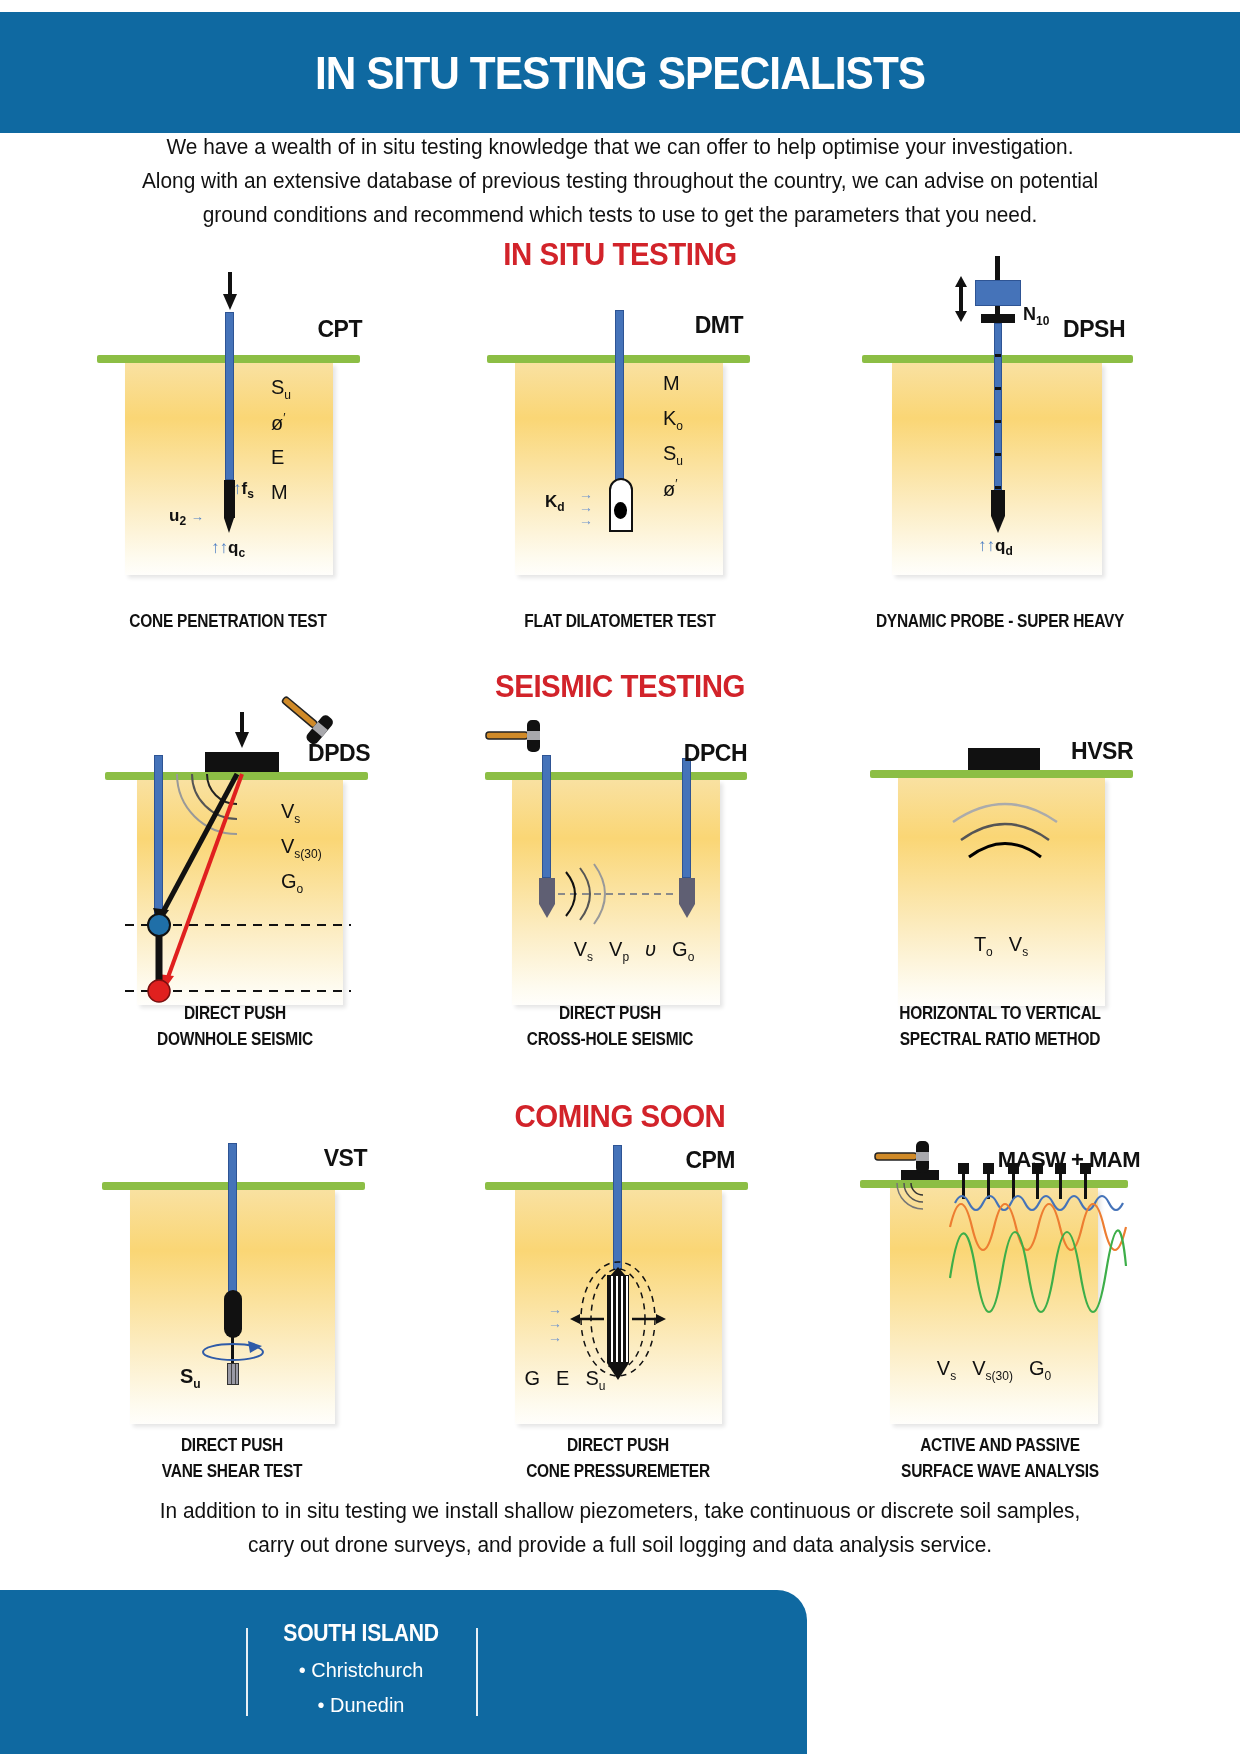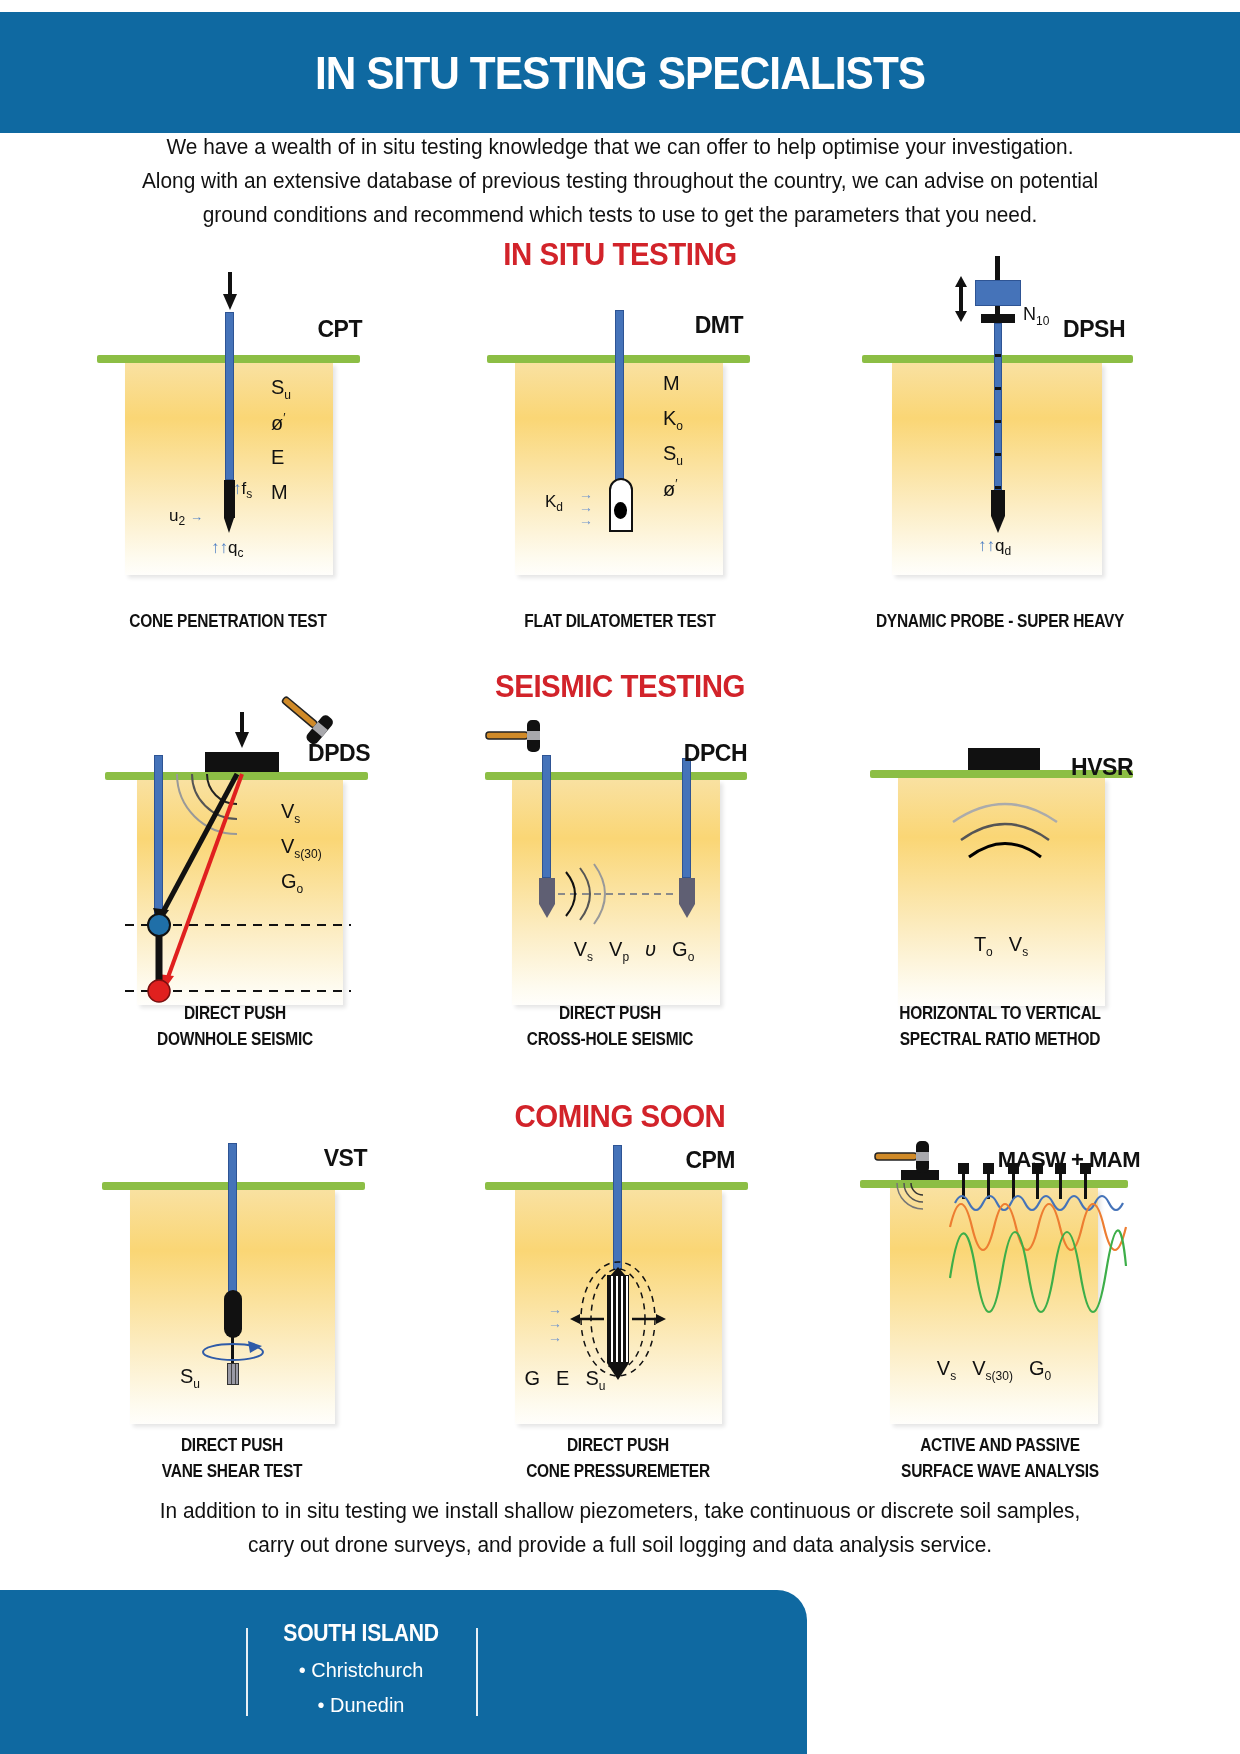--- a/index.html
+++ b/index.html
@@ -25,21 +25,21 @@
        box-sizing:border-box;z-index:3;}
   .dlabel{position:absolute;font-weight:bold;font-size:23px;letter-spacing:-.5px;z-index:5;white-space:nowrap;}
   .caption{position:absolute;text-align:center;font-weight:bold;font-size:18px;line-height:26px;
            letter-spacing:-.3px;transform:scaleX(.86);white-space:nowrap;}
   .vparams{position:absolute;font-size:20px;z-index:4;}
   .vparams .prow{height:35px;}
   .iparams{position:absolute;font-size:20px;z-index:4;text-align:center;}
   .iparams .pitem{margin:0 8px;}
   sub{font-size:12px;} sup{font-size:12px;}
   .it{font-style:italic;}
-  .ann{position:absolute;font-size:17px;z-index:4;white-space:nowrap;}
+  .ann{position:absolute;font-size:17px;z-index:4;white-space:nowrap;font-weight:bold;}
   .bluetxt{color:#4E7FC4;}
   .smallarrow{position:absolute;color:#6F95CE;font-size:14px;z-index:4;line-height:12px;}
   .blackbox{position:absolute;background:#111;z-index:3;}
   .tri{position:absolute;width:0;height:0;z-index:3;}
   .geo{position:absolute;width:11px;height:11px;background:#111;z-index:4;}
   .geo::after{content:"";position:absolute;left:4px;top:10px;width:3px;height:26px;background:#111;}
   
   .footer-panel{position:absolute;left:0;top:1590px;width:807px;height:164px;background:var(--blue);
                 border-top-right-radius:30px;color:#fff;}
   .fcol{position:absolute;text-align:center;}
@@ -212,21 +212,21 @@
       <path d="M134,164 Q156,194 134,224" fill="none" stroke="#999" stroke-width="2"></path>
     </svg>
     <div class="iparams" style="left:52px;top:238px;width:244px"><span class="pitem"><span>V</span><sub>s</sub></span><span class="pitem"><span>V</span><sub>p</sub></span><span class="pitem it"><span>υ</span></span><span class="pitem"><span>G</span><sub>o</sub></span></div>
   </div>
   <div class="caption" style="left:450px;top:1000px;width:320px">
       <div>DIRECT PUSH</div>
       <div>CROSS-HOLE SEISMIC</div>
     </div>
 
   <div class="cell" style="left:845px;top:700px;width:300px;height:305px">
-    <div class="dlabel" style="right:12px;top:54px">HVSR</div>
+    <div class="dlabel" style="right:12px;top:38px">HVSR</div>
     <div class="gline" style="left:25px;top:70px;width:263px"></div>
     <div class="soil" style="left:53px;top:78px;width:207px;height:228px"></div>
     <div class="blackbox" style="left:123px;top:48px;width:72px;height:22px;z-index:4"></div>
     <svg style="left:0;top:0;z-index:4" width="300" height="305">
       <path d="M108,122 Q160,86 212,122" fill="none" stroke="#ABABAB" stroke-width="2.5"></path>
       <path d="M116,140 Q160,108 204,140" fill="none" stroke="#555" stroke-width="2.5"></path>
       <path d="M124,157 Q160,130 196,157" fill="none" stroke="#000" stroke-width="3"></path>
     </svg>
     <div class="iparams" style="left:52px;top:233px;width:208px"><span class="pitem"><span>T</span><sub>o</sub></span><span class="pitem"><span>V</span><sub>s</sub></span></div>
   </div>

